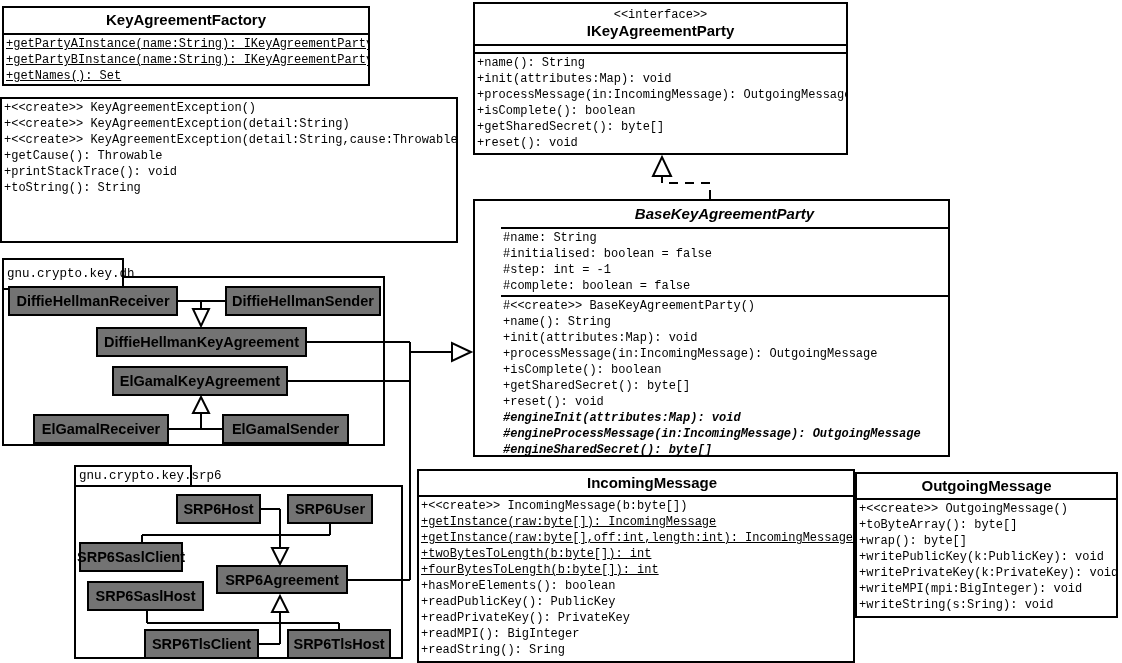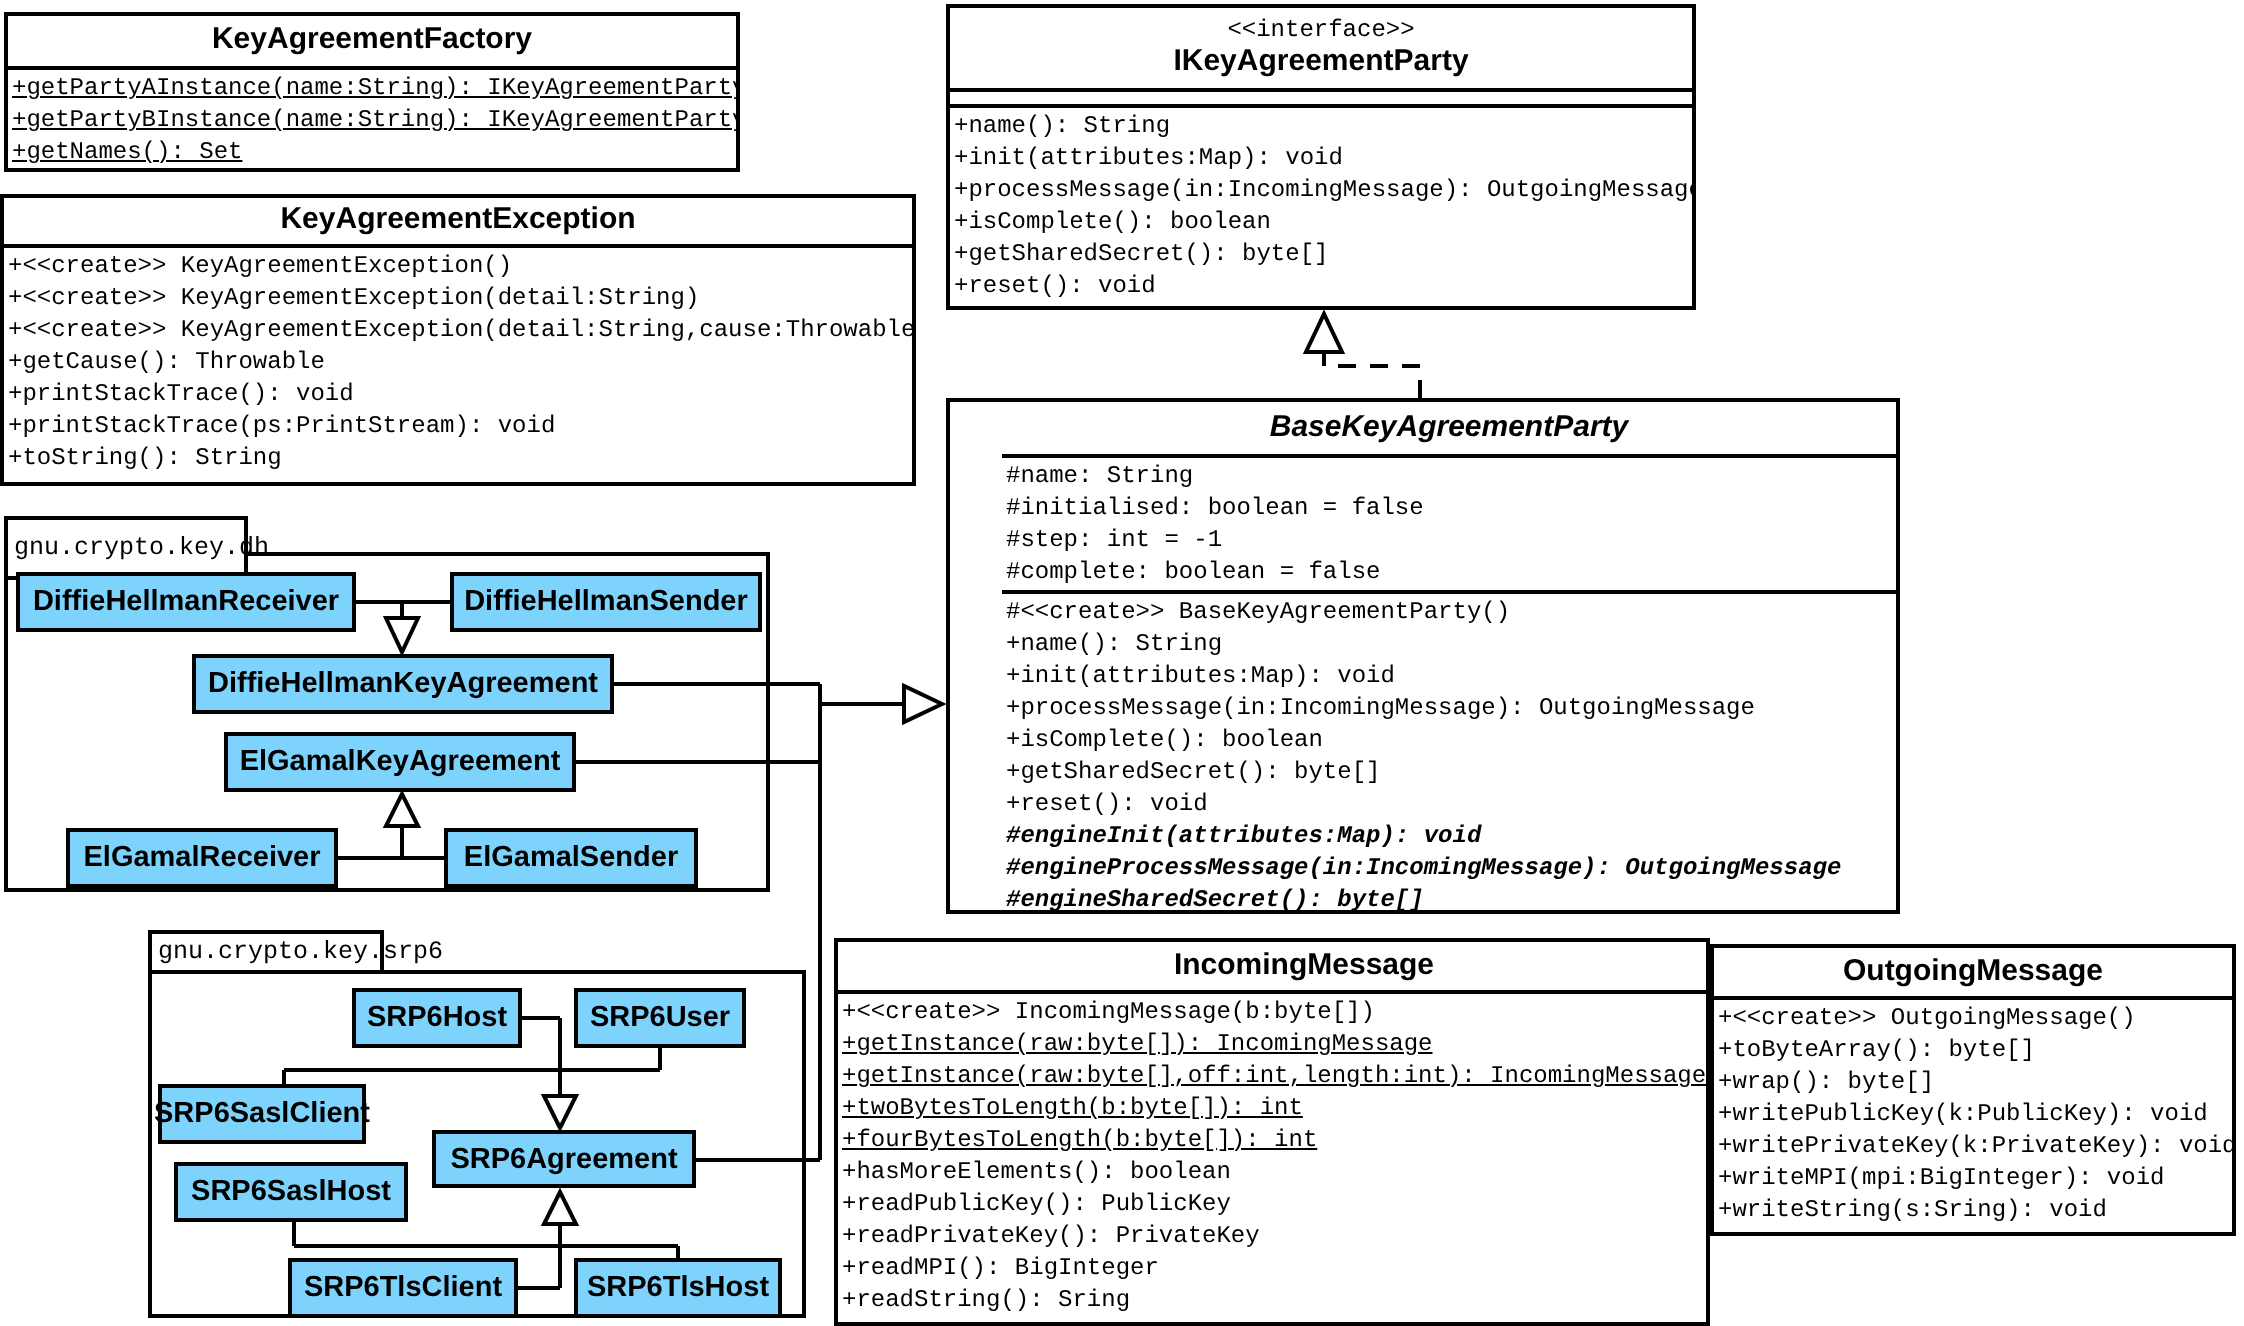--- a/index.html
+++ b/index.html
@@ -14,21 +14,21 @@
   .uml-title{border-bottom:2px solid #000;box-sizing:border-box;text-align:center;font-weight:bold;
              font-size:15px;line-height:1.25;display:flex;flex-direction:column;justify-content:center;flex:0 0 auto;}
   .uml-title .stereotype{font-weight:normal;font-family:"Liberation Mono",monospace;font-size:12px;line-height:14px;}
   .uml-title.abstract .cls-name{font-style:italic;}
   .uml-attrs{border-bottom:2px solid #000;box-sizing:border-box;padding:1px 2px;flex:0 0 auto;}
   .uml-attrs.empty{padding:0;}
   .uml-methods{padding:1px 2px;flex:1 1 auto;overflow:hidden;}
   .member{font-family:"Liberation Mono",monospace;font-size:12px;line-height:16px;white-space:nowrap;}
   .member.static{text-decoration:underline;}
   .member.abstract{font-weight:bold;font-style:italic;}
-  .uml-node{position:absolute;background:#7dd3fc;border:2px solid #000;box-sizing:border-box;z-index:4;
+  .uml-node{position:absolute;background:#737373;border:2px solid #000;box-sizing:border-box;z-index:4;
             display:flex;align-items:center;justify-content:center;font-weight:bold;font-size:14.5px;white-space:nowrap;}
 </style>
 </head>
 <body>
 
 <div class="page" id="page" style="background: rgb(255, 255, 255);">
 
   <svg class="wires" width="1122" height="663" viewBox="0 0 1122 663">
 
     <g stroke="#000" stroke-width="2" fill="none">
@@ -86,30 +86,26 @@
       <div class="uml-title" style="height: 27px;">
         <span class="cls-name">KeyAgreementFactory</span>
       </div>
       <div class="uml-methods">
         <div class="member static">+getPartyAInstance(name:String): IKeyAgreementParty</div>
         <div class="member static">+getPartyBInstance(name:String): IKeyAgreementParty</div>
         <div class="member static">+getNames(): Set</div>
       </div>
     </div>
     <div class="uml-class" style="left: 0px; top: 97px; width: 458px; height: 146px;">
-      <div class="uml-title" style="height: 25px;">
-        <span class="cls-name">KeyAgreementException</span>
-      </div>
       <div class="uml-methods">
         <div class="member">+&lt;&lt;create&gt;&gt; KeyAgreementException()</div>
         <div class="member">+&lt;&lt;create&gt;&gt; KeyAgreementException(detail:String)</div>
         <div class="member">+&lt;&lt;create&gt;&gt; KeyAgreementException(detail:String,cause:Throwable)</div>
         <div class="member">+getCause(): Throwable</div>
         <div class="member">+printStackTrace(): void</div>
-        <div class="member">+printStackTrace(ps:PrintStream): void</div>
         <div class="member">+toString(): String</div>
       </div>
     </div>
     <div class="uml-class" style="left: 473px; top: 2px; width: 375px; height: 153px;">
       <div class="uml-title" style="height: 42px;">
         <span class="stereotype">&lt;&lt;interface&gt;&gt;</span>
         <span class="cls-name">IKeyAgreementParty</span>
       </div>
       <div class="uml-attrs empty" style="height: 8px;"></div>
       <div class="uml-methods">

